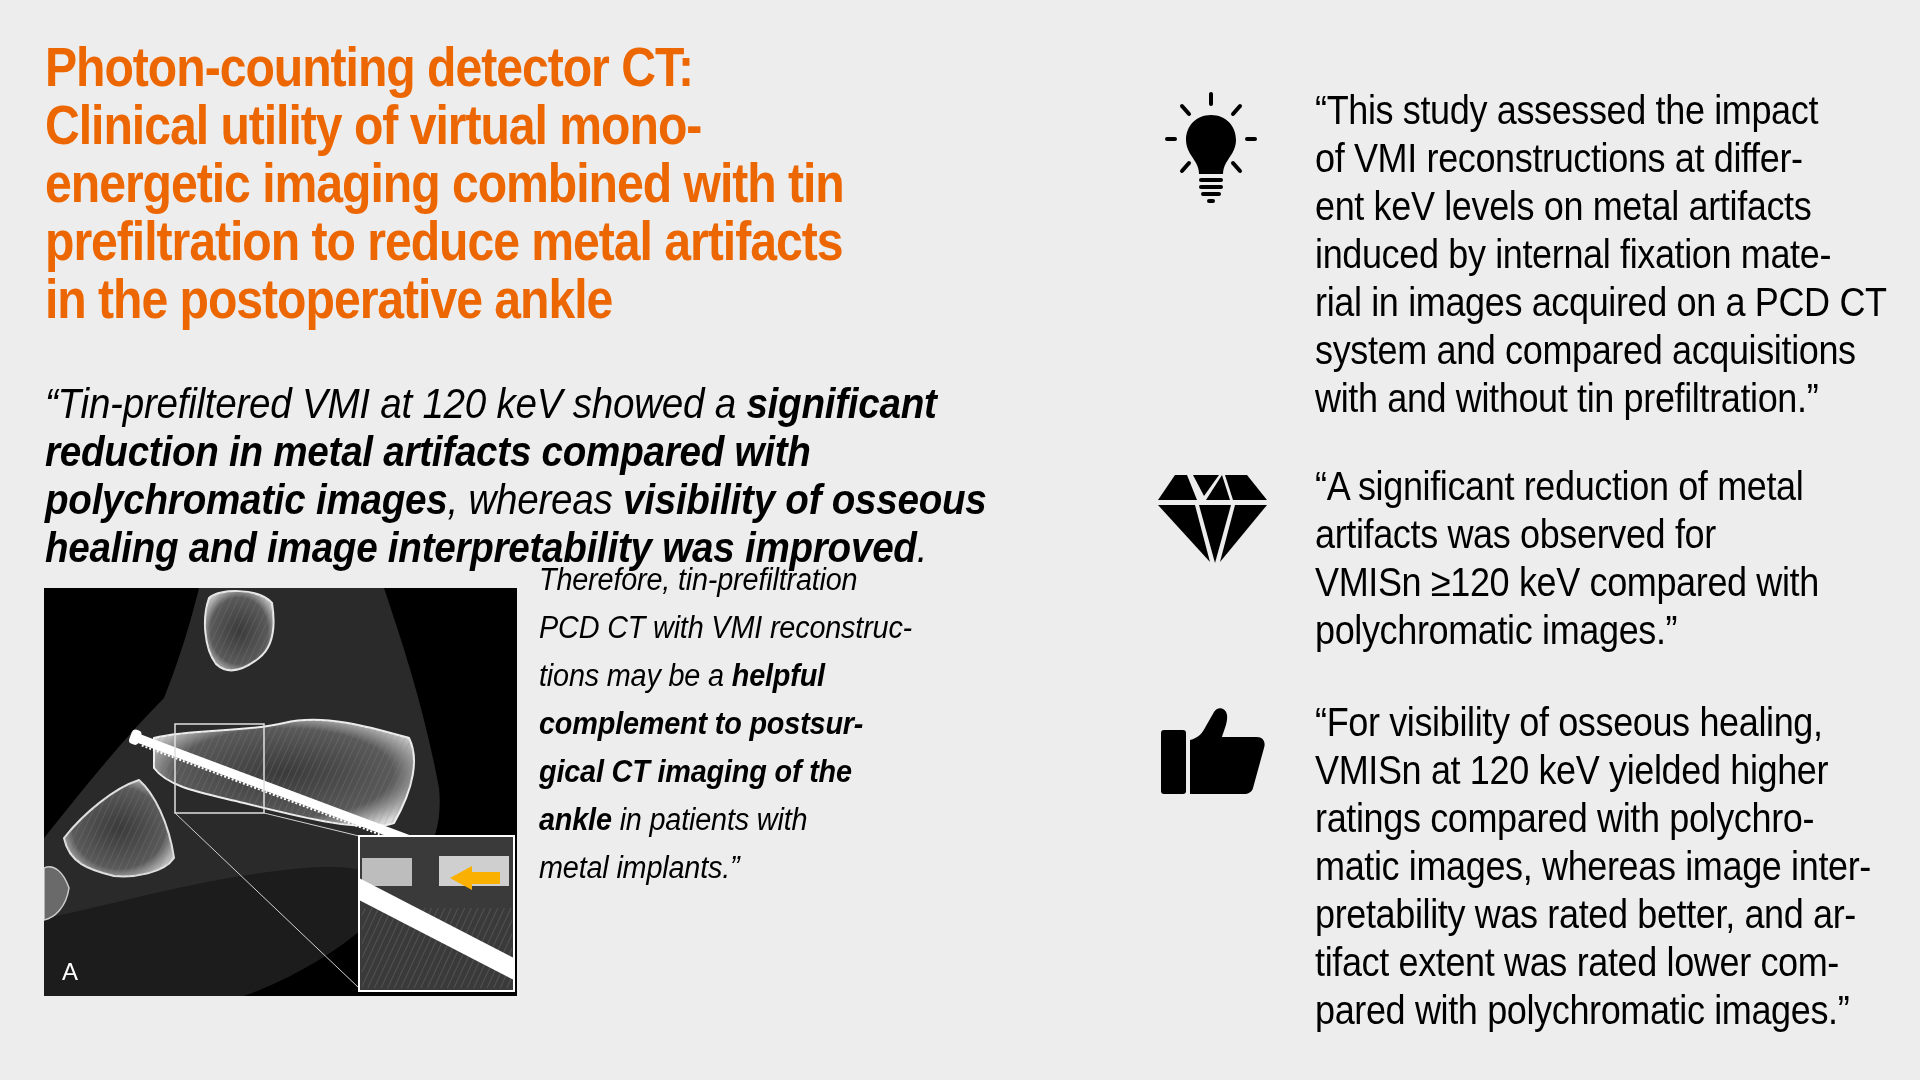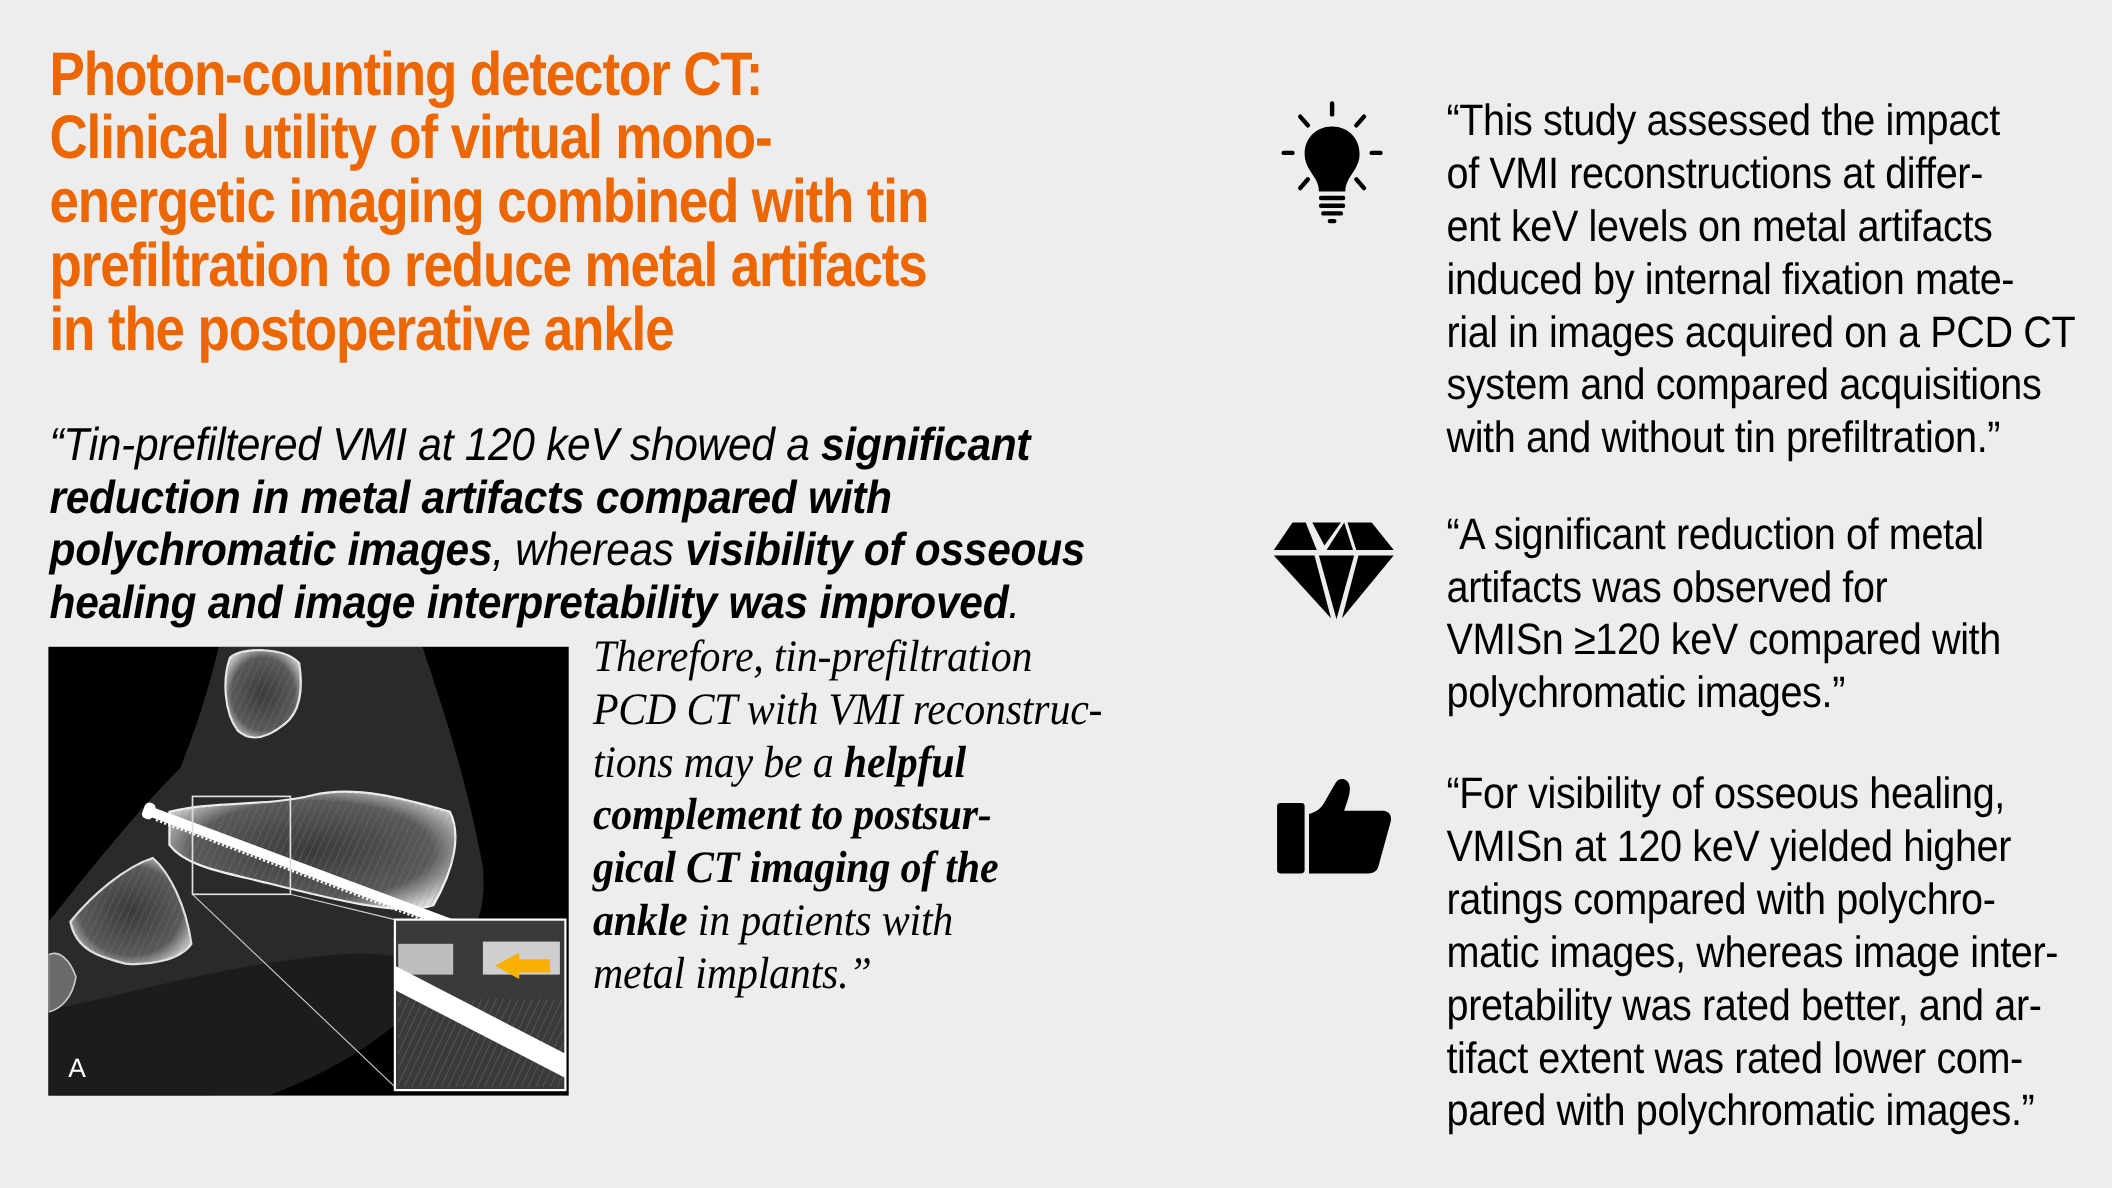--- a/index.html
+++ b/index.html
@@ -47,27 +47,26 @@
     .main-quote .qline {
       display: block;
       white-space: nowrap;
       transform-origin: left center;
       transform: scaleX(0.92);
     }
     .main-quote b { font-weight: bold; }
     .quote-cont {
       position: absolute;
       left: 539px;
-      top: 572px;
+      top: 556px;
       width: 460px;
       font-style: italic;
-      font-size: 41px;
+      font-size: 31px;
       line-height: 48px;
       letter-spacing: -0.2px;
-      font-family: Liberation Serif, serif;
     }
     .quote-cont .qline {
       display: block;
       white-space: nowrap;
       transform-origin: left center;
       transform: scaleX(0.93);
     }
     .ct-image {
       position: absolute;
       left: 44px;

